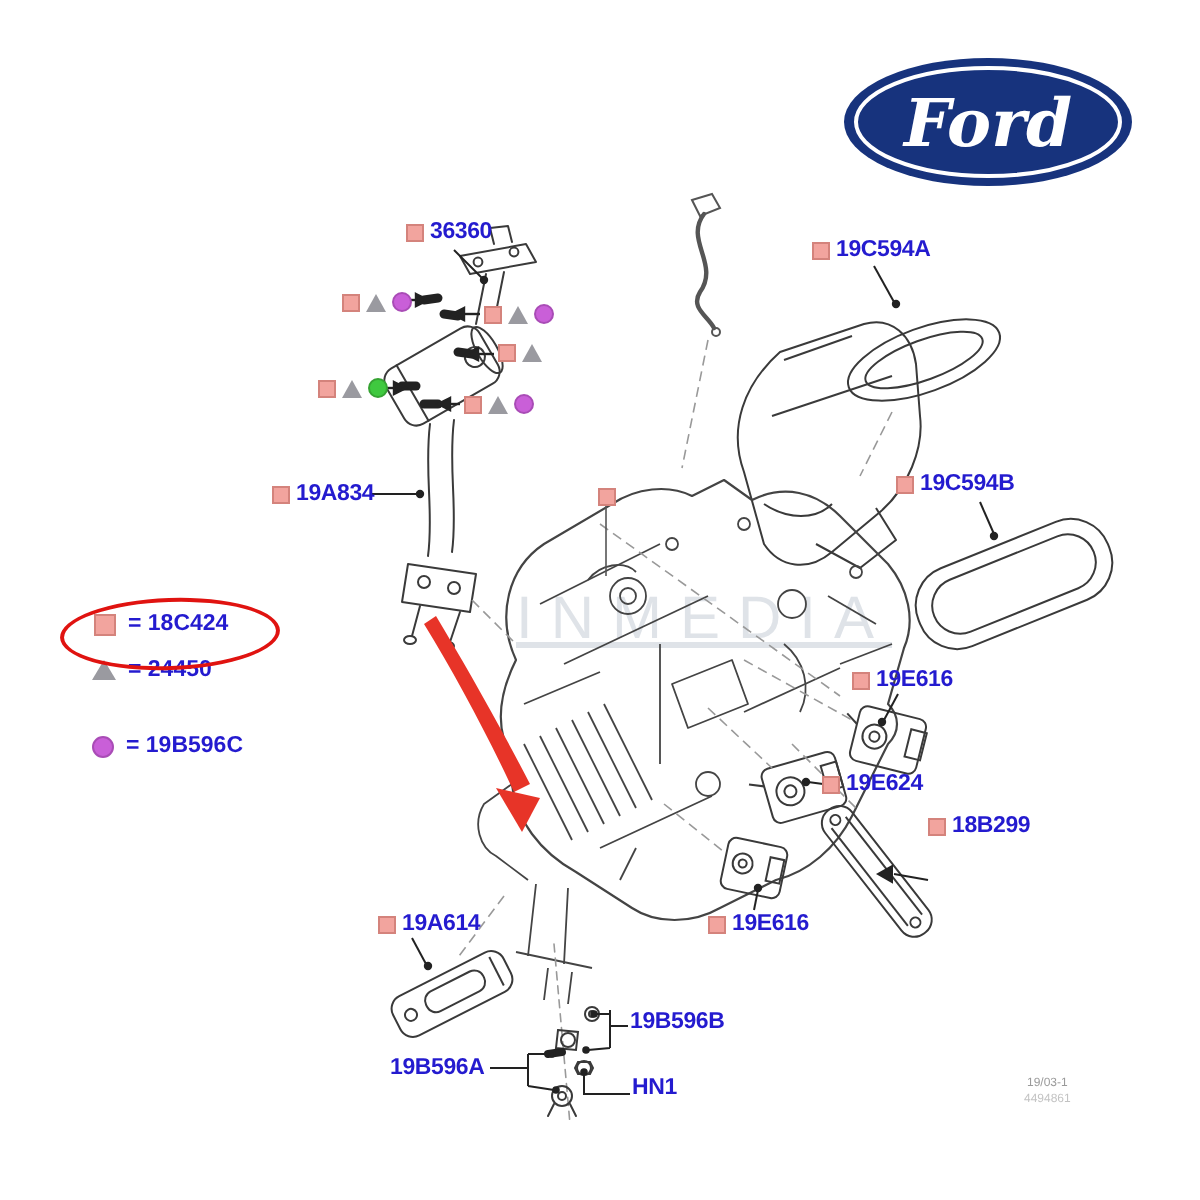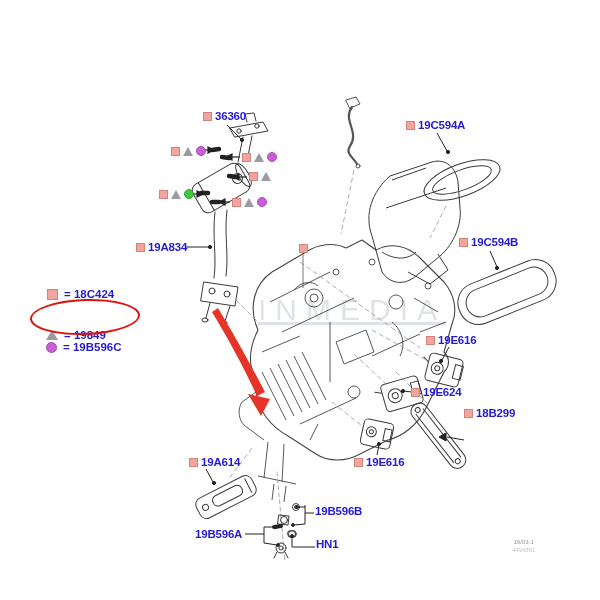--- a/index.html
+++ b/index.html
@@ -239,30 +239,37 @@
         <circle cx="292" cy="536" r="1.4"></circle>
       <path d="M303,252 L303,288" fill="none" stroke="#555" stroke-width="0.8"></path>
     </g>
 
     <g fill="#e73428" stroke="none">
       <path d="M212,312 C228,338 244,368 257,396 L265,392 C250,363 233,333 218,308 Z"></path>
       <polygon points="248,394 270,399 261,416"></polygon>
     </g>
   </svg>
 
+  <div class="logo">
+    <svg width="150" height="68" viewBox="0 0 150 68">
+      <ellipse cx="75" cy="34" rx="72" ry="32" fill="#17337d"></ellipse>
+      <ellipse cx="75" cy="34" rx="66" ry="27" fill="none" stroke="#ffffff" stroke-width="2"></ellipse>
+      <text x="75" y="46" text-anchor="middle" fill="#ffffff" font-family="DejaVu Serif, serif" font-style="italic" font-weight="bold" font-size="33">Ford</text>
+    </svg>
+  </div>
 
   <div class="plabel" style="left:203px;top:110px">
     <span class="sq"></span>
     <span>36360</span>
   </div>
   <div class="plabel" style="left:406px;top:119px">
     <span class="sq"></span>
     <span>19C594A</span>
   </div>
-  <div class="plabel" style="left:459px;top:236px">
+  <div class="plabel" style="left:448px;top:236px">
     <span class="sq"></span>
     <span>19C594B</span>
   </div>
   <div class="plabel" style="left:136px;top:241px">
     <span class="sq"></span>
     <span>19A834</span>
   </div>
   <div class="plabel" style="left:426px;top:334px">
     <span class="sq"></span>
     <span>19E616</span>
@@ -312,29 +319,29 @@
     <span class="tri"></span>
     <span class="cir g"></span>
   </div>
   <div class="cluster" style="left:232px;top:197px">
     <span class="sq"></span>
     <span class="tri"></span>
     <span class="cir m"></span>
   </div>
   <span class="sq lone" style="left:299px;top:244px"></span>
 
-  <div class="legend-row" style="left:47px;top:288px">
+  <div class="legend-row" style="left:47px;top:306px">
     <span class="sq"></span>
     <span>= 18C424</span>
   </div>
   <div class="legend-row" style="left:46px;top:329px">
     <span class="tri"></span>
-    <span>= 19849</span>
-  </div>
-  <div class="legend-row" style="left:46px;top:341px">
+    <span>= 24450</span>
+  </div>
+  <div class="legend-row" style="left:46px;top:367px">
     <span class="cir m"></span>
     <span>= 19B596C</span>
   </div>
   <div class="red-ellipse"></div>
 
   <div class="footer">
     <div>19/03-1</div>
     <div style="opacity:.6">4494861</div>
   </div>
 

